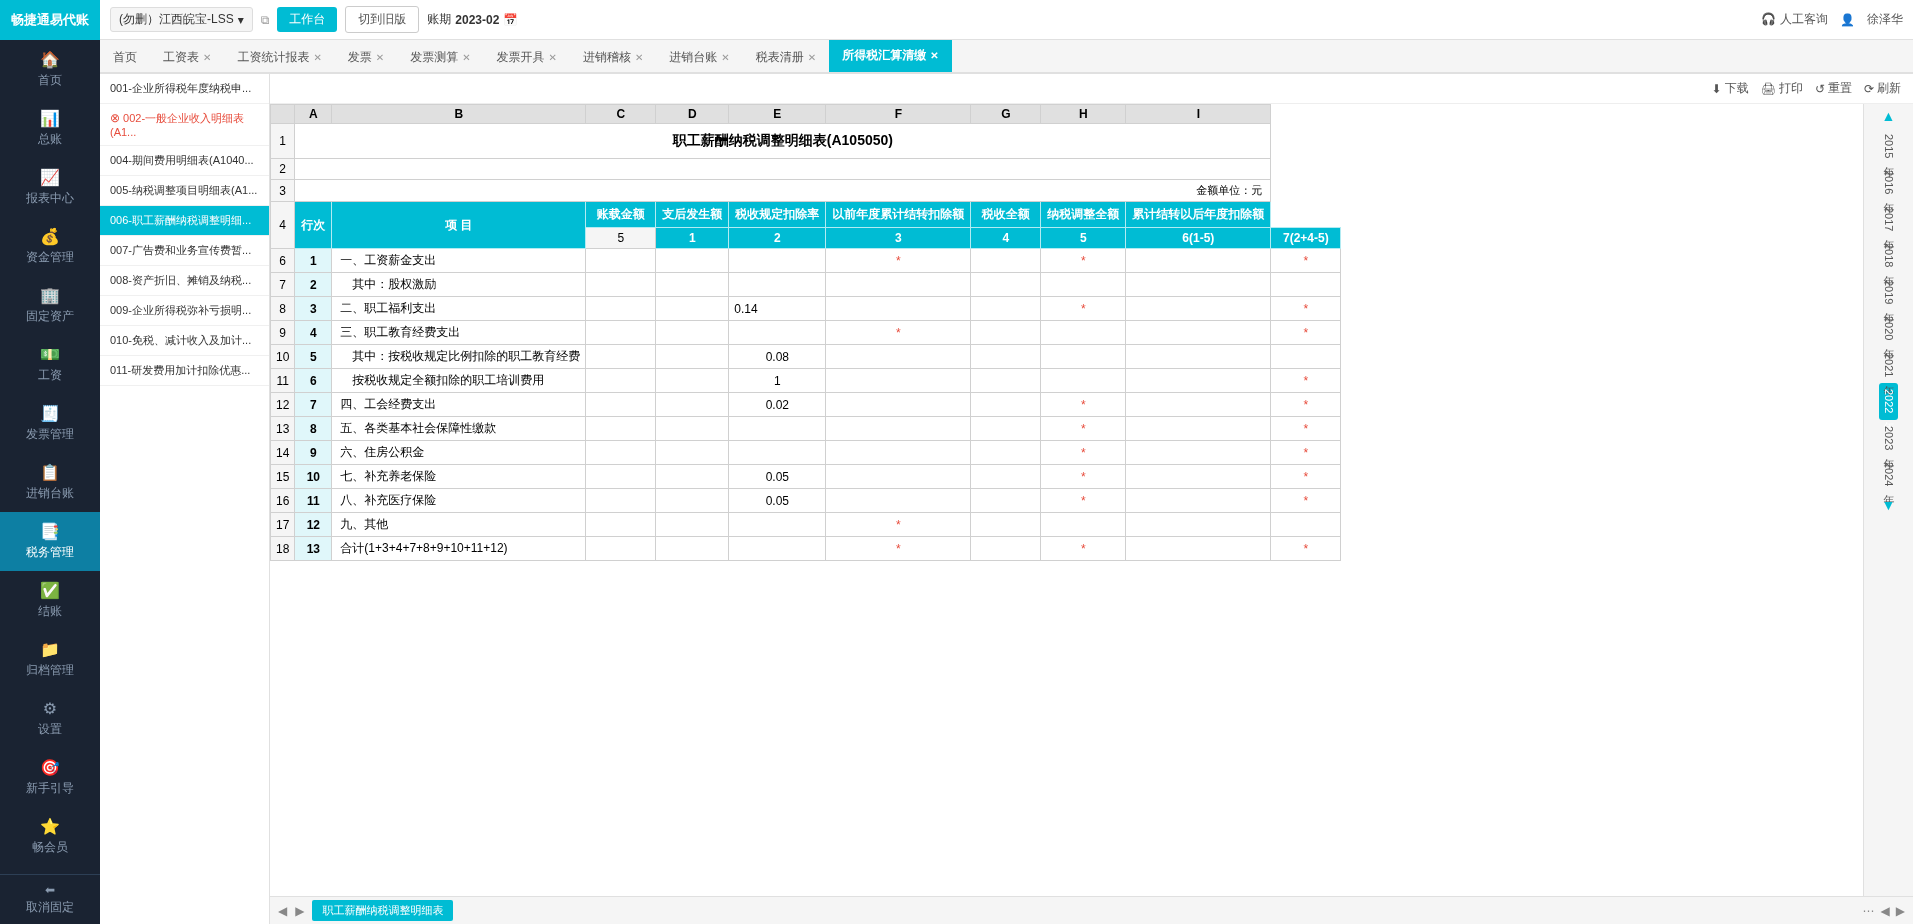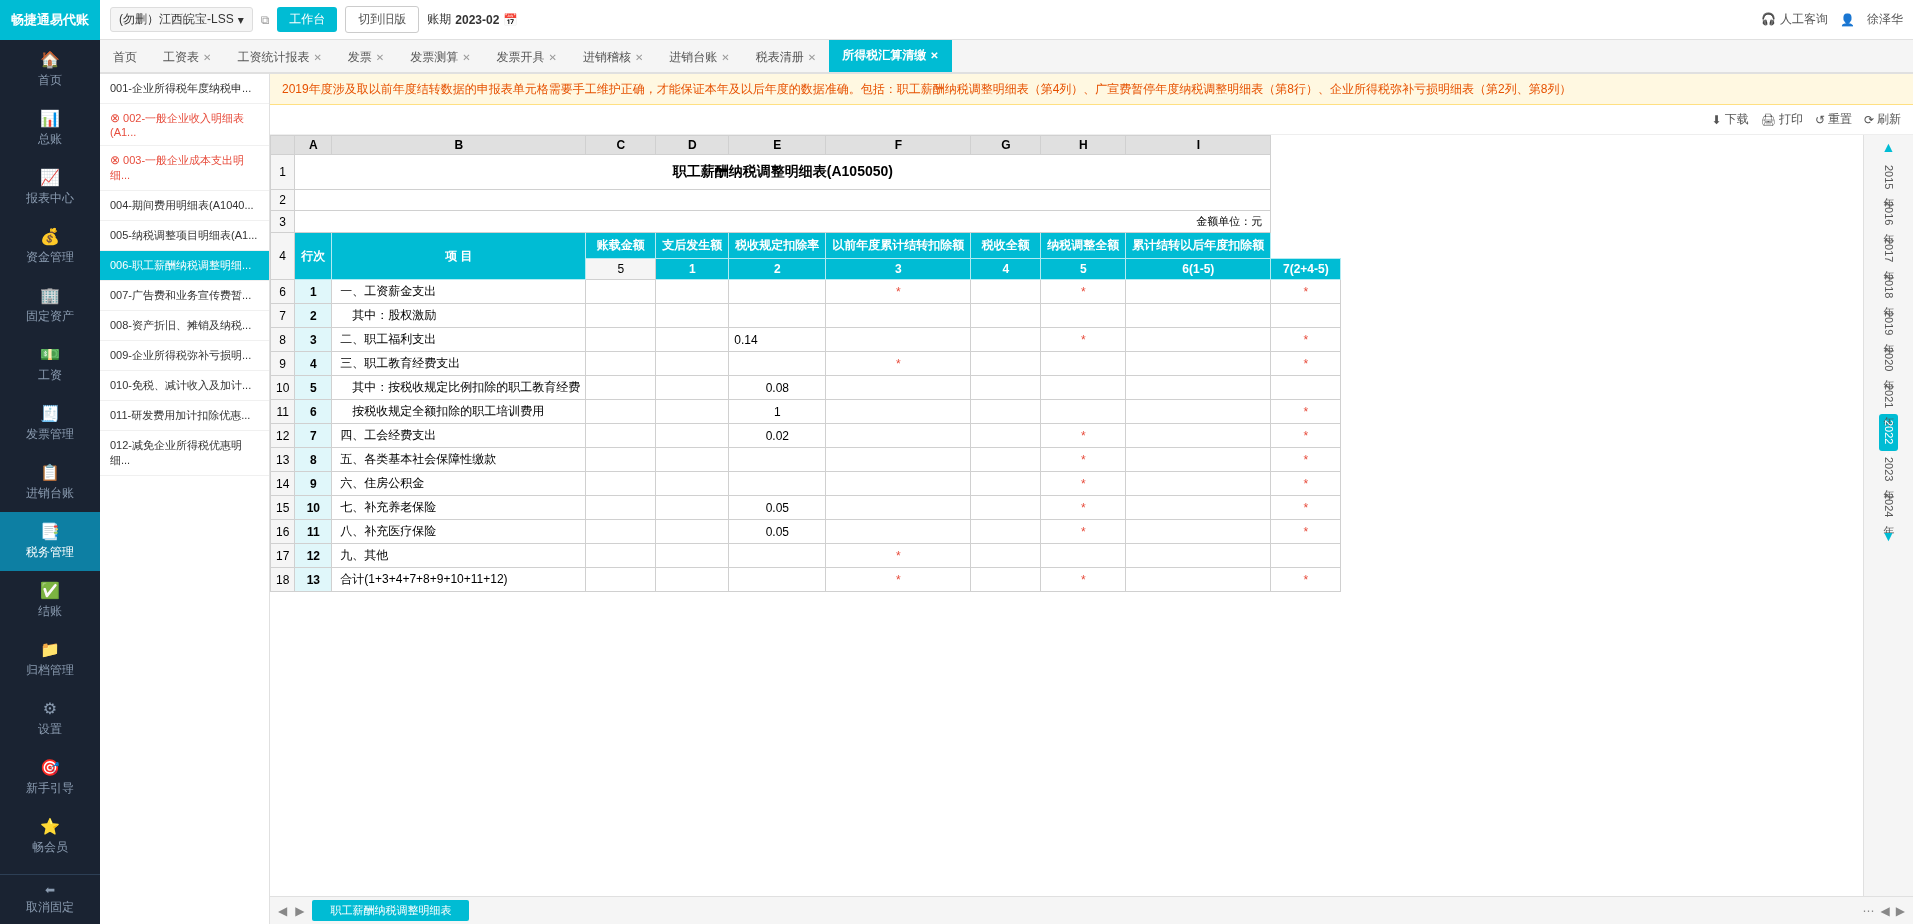--- a/index.html
+++ b/index.html
@@ -60,21 +60,21 @@
     .year-item { font-size: 11px; color: #555; padding: 6px 2px; cursor: pointer; writing-mode: vertical-rl; text-orientation: mixed; text-align: center; white-space: nowrap; }
     .year-item.active { background: #00bcd4; color: #fff; border-radius: 3px; }
     .year-nav { width: 100%; display: flex; justify-content: center; padding: 4px 0; cursor: pointer; color: #00bcd4; font-size: 14px; }
 
     
     table { border-collapse: collapse; font-size: 11px; }
     table th, table td { border: 1px solid #d0d0d0; padding: 3px 5px; text-align: center; white-space: nowrap; }
 
     
     .bottom-bar { height: 28px; background: #f5f5f5; border-top: 1px solid #e0e0e0; display: flex; align-items: center; padding: 0 8px; gap: 8px; flex-shrink: 0; }
-    .sheet-tab { padding: 3px 18px; background: #00bcd4; color: #fff; border-radius: 2px; font-size: 11px; cursor: pointer; }
+    .sheet-tab { padding: 3px 10px; background: #00bcd4; color: #fff; border-radius: 2px; font-size: 11px; cursor: pointer; }
     .bottom-icons { margin-left: auto; display: flex; gap: 6px; color: #888; font-size: 12px; }
 
     
     ::-webkit-scrollbar { width: 8px; height: 8px; }
     ::-webkit-scrollbar-track { background: #f1f1f1; }
     ::-webkit-scrollbar-thumb { background: #ccc; border-radius: 4px; }
   </style>
 </head>
 <body>
 
@@ -211,37 +211,32 @@
         <span>所得税汇算清缴</span>
         <span class="close">✕</span>
       </div>
     </div>
 
   <div class="content">
 
     <div class="left-panel" id="left-panel">
         <div class="left-item">001-企业所得税年度纳税申...</div>
         <div class="left-item error"><span style="color:#e74c3c;margin-right:3px;">⊗</span>002-一般企业收入明细表(A1...</div>
-        <div class="left-item error"><span style="color:#e74c3c;margin-right:3px;">⊗</span>003-一般企业成本支出明细...</div>
         <div class="left-item">004-期间费用明细表(A1040...</div>
         <div class="left-item">005-纳税调整项目明细表(A1...</div>
         <div class="left-item active">006-职工薪酬纳税调整明细...</div>
         <div class="left-item">007-广告费和业务宣传费暂...</div>
         <div class="left-item">008-资产折旧、摊销及纳税...</div>
         <div class="left-item">009-企业所得税弥补亏损明...</div>
         <div class="left-item">010-免税、减计收入及加计...</div>
         <div class="left-item">011-研发费用加计扣除优惠...</div>
-        <div class="left-item">012-减免企业所得税优惠明细...</div>
       </div>
 
     <div class="right-panel">
 
-      <div class="warning-bar">
-        <span>2019年度涉及取以前年度结转数据的申报表单元格需要手工维护正确，才能保证本年及以后年度的数据准确。包括：职工薪酬纳税调整明细表（第4列）、广宣费暂停年度纳税调整明细表（第8行）、企业所得税弥补亏损明细表（第2列、第8列）</span>
-      </div>
 
       <div class="toolbar">
         <div class="toolbar-btn">
           <span>⬇</span>
           <span>下载</span>
         </div>
         <div class="toolbar-btn">
           <span>🖨</span>
           <span>打印</span>
         </div>

